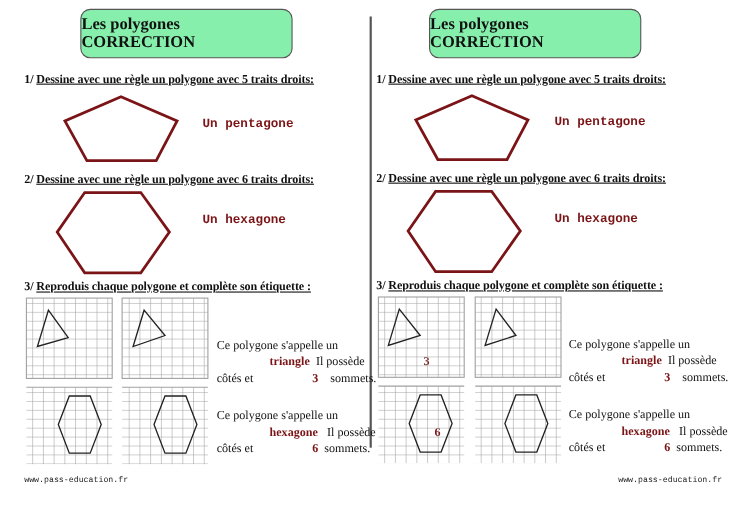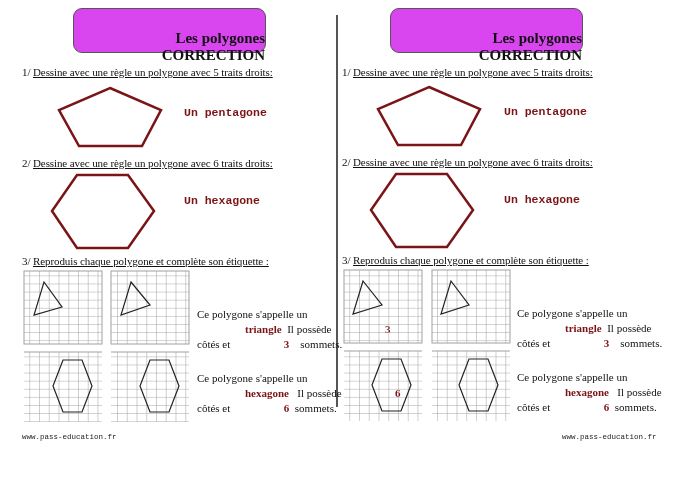--- a/index.html
+++ b/index.html
@@ -1,24 +1,24 @@
 <!DOCTYPE html>
 <html><head>
   <meta charset="utf-8">
   <style>
     html, body { margin:0; padding:0; background:#ffffff; }
     body { width:680px; height:480px; position:relative; overflow:hidden;
            font-family:"Liberation Serif", serif; color:#111; }
     .panel { position:absolute; top:0; width:340px; height:480px; }
     .title-box { position:absolute; top:8px; height:45px; width:193px;
-                 background:#d946ef; border:1px solid #555; border-radius:9px;
-                 text-align:right; font-weight:bold; font-size:15px; line-height:17px;
-                 box-sizing:border-box; padding-top:21px; }
+                 background:#86efac; border:1px solid #555; border-radius:9px;
+                 text-align:left; font-weight:bold; font-size:15px; line-height:17px;
+                 box-sizing:border-box; padding-top:5px; }
     .title-box div { display:block; }
-    .q { position:absolute; font-weight:normal; font-size:11px; white-space:nowrap; letter-spacing:-0.1px; }
+    .q { position:absolute; font-weight:bold; font-size:11px; white-space:nowrap; letter-spacing:-0.1px; }
     .q .u { text-decoration:underline; }
     .ans { position:absolute; font-weight:bold; font-size:11.5px; color:#7b1416;font-family:Liberation Mono, monospace; }
     .shape { position:absolute; left:0; top:0; }
     .label-block { position:absolute; font-size:11px; line-height:15px; white-space:nowrap;margin-top:28px; }
     .red { color:#7b1416; font-weight:bold;padding-left:48px; }
     .footer { position:absolute; font-family:Liberation Mono, monospace; font-size:7.5px; color:#222; }
     .divider { position:absolute; left:336px; top:15px; width:1.5px; height:392px; background:#555; }
   </style>
 </head>
 <body>

